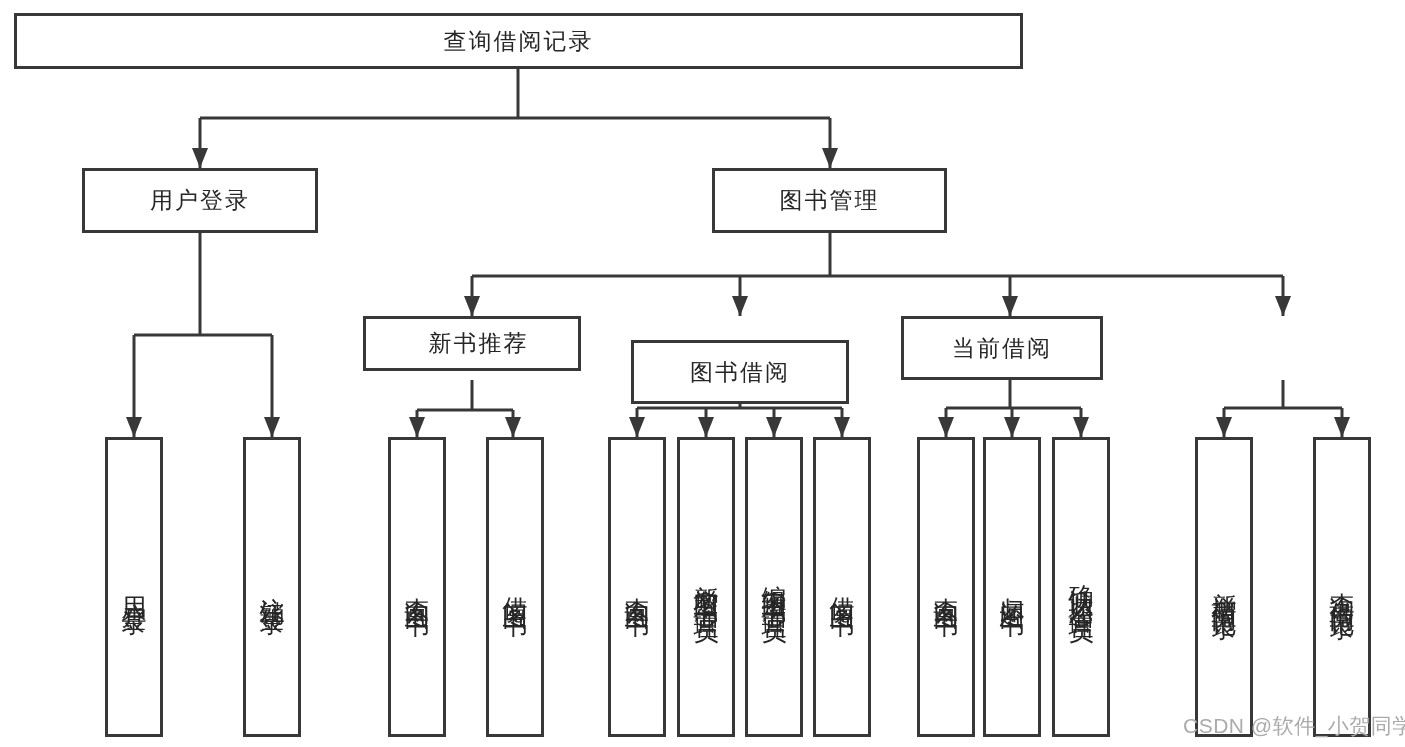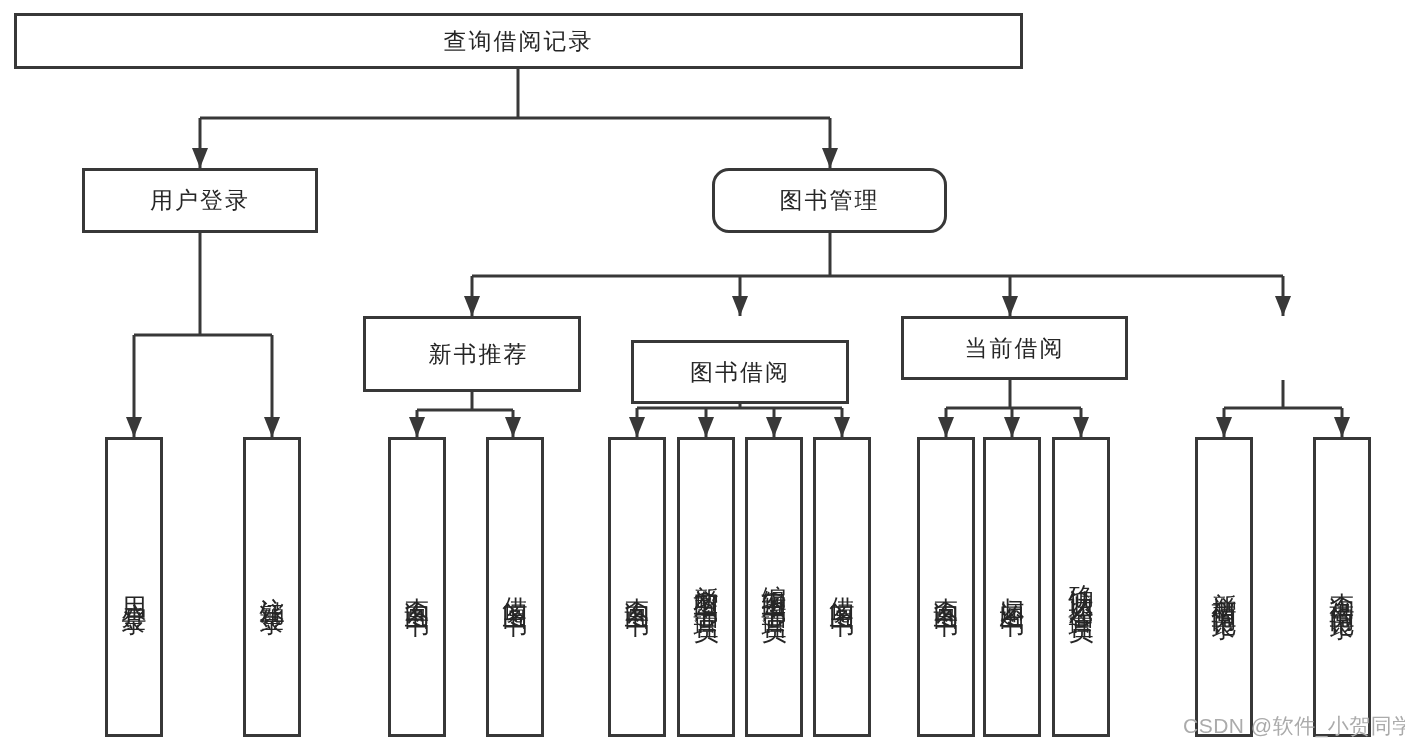--- a/index.html
+++ b/index.html
@@ -124,31 +124,31 @@
     </g>
   </svg>
 
   <div class="node h" style="left:14px; top:13px; width:1009px; height:56px;">
     <span>查询借阅记录</span>
   </div>
 
   <div class="node h" style="left:82px; top:168px; width:236px; height:65px;">
     <span>用户登录</span>
   </div>
-  <div class="node h" style="left:712px; top:168px; width:235px; height:65px;border-radius:17px;">
+  <div class="node h" style="left:712px; top:168px; width:235px; height:65px;">
     <span>图书管理</span>
   </div>
 
-  <div class="node h" style="left:363px; top:316px; width:218px; height:76px;padding-left:13px;">
+  <div class="node h" style="left:363px; top:316px; width:218px; height:55px;padding-left:13px;">
     <span>新书推荐</span>
   </div>
   <div class="node h" style="left:631px; top:316px; width:218px; height:64px;margin-top:24px;">
     <span>图书借阅</span>
   </div>
-  <div class="node h" style="left:901px; top:316px; width:227px; height:64px;">
+  <div class="node h" style="left:901px; top:316px; width:202px; height:64px;">
     <span>当前借阅</span>
   </div>
 
   <div class="node v" style="left:105px; top:437px; width:58px; height:300px;">
     <span>用户登录</span>
   </div>
   <div class="node v" style="left:243px; top:437px; width:58px; height:300px;">
     <span>注销登录</span>
   </div>
 

